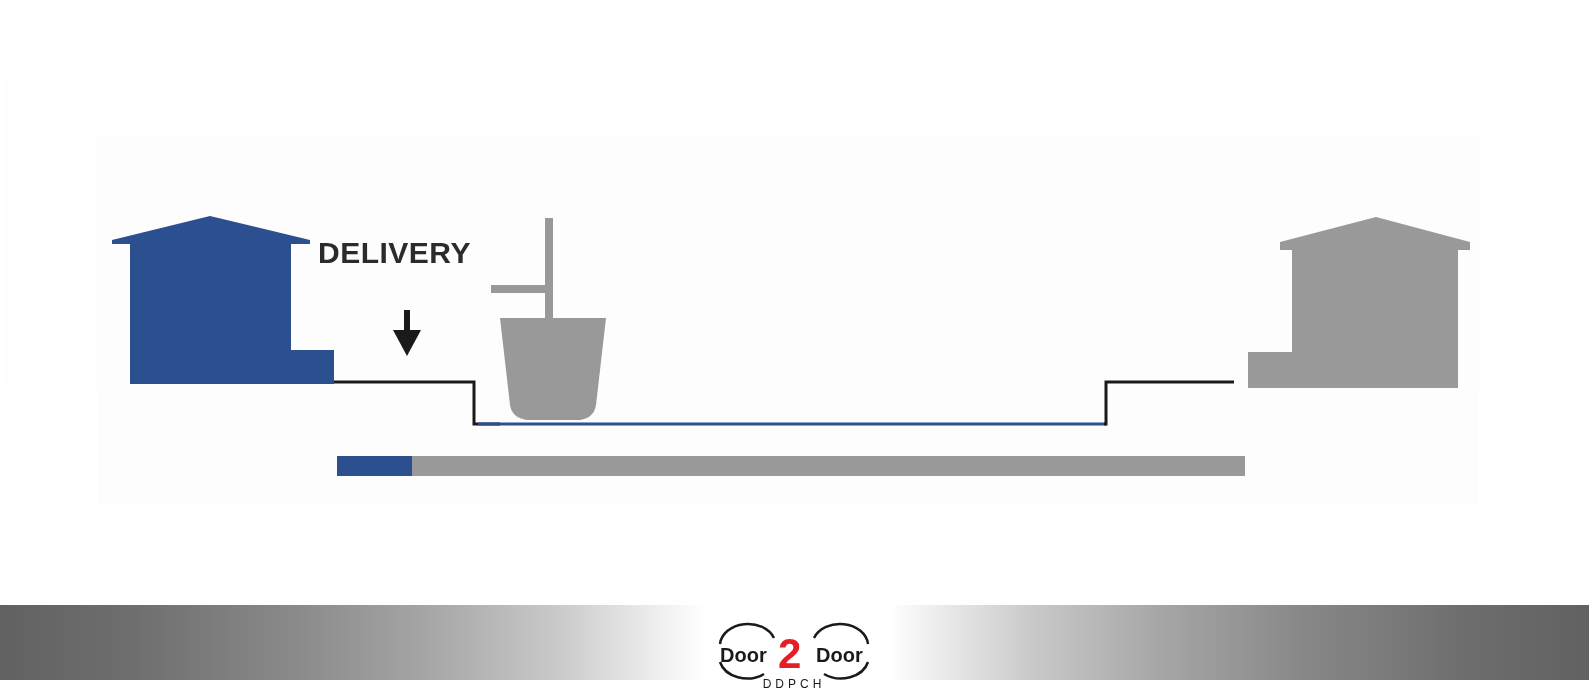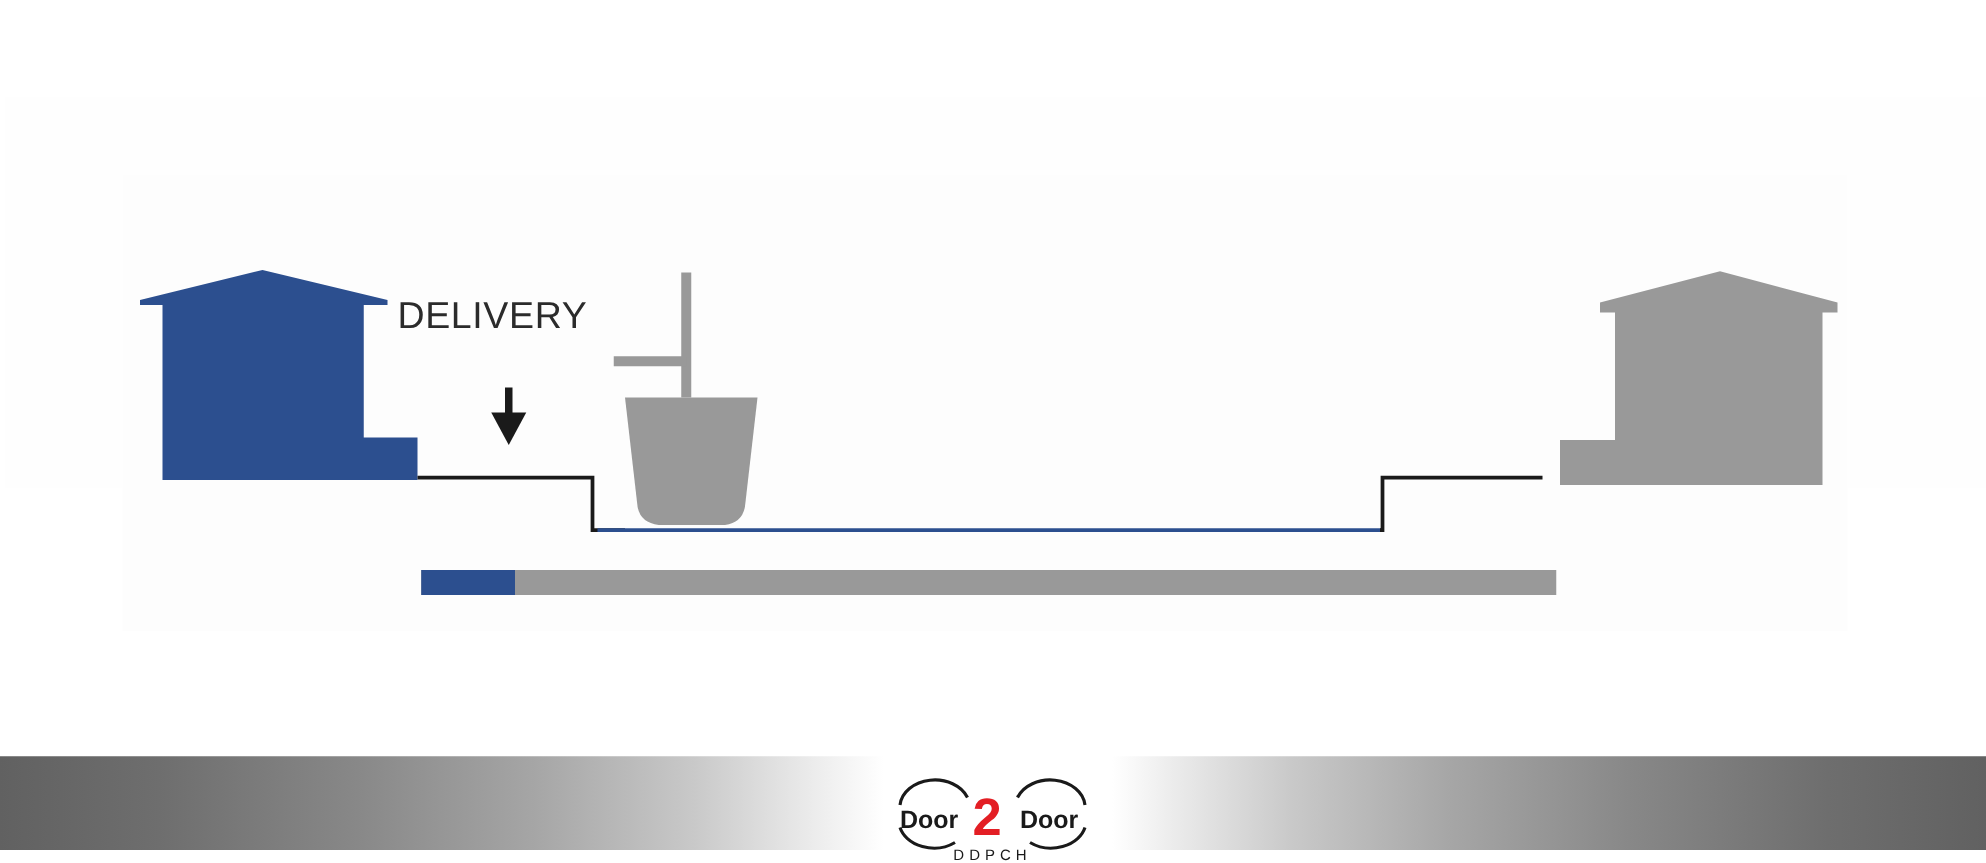--- a/index.html
+++ b/index.html
@@ -41,21 +41,21 @@
       height: 600px;
     }
     .delivery-label {
       position: absolute;
       left: 318px;
       top: 236px;
       font-family: "Liberation Sans", sans-serif;
       font-size: 30px;
       letter-spacing: 0.5px;
       color: #2b2b2b;
-      font-weight: normal;
+      font-weight: bold;
     }
     .footer-bar {
       position: absolute;
       left: 0;
       top: 605px;
       width: 1589px;
       height: 75px;
       background: linear-gradient(to right,
         #616161 0%, #6e6e6e 8%, #888888 18%, #a6a6a6 27%,
         #c9c9c9 35%, #ececec 41%, #ffffff 44.5%,

